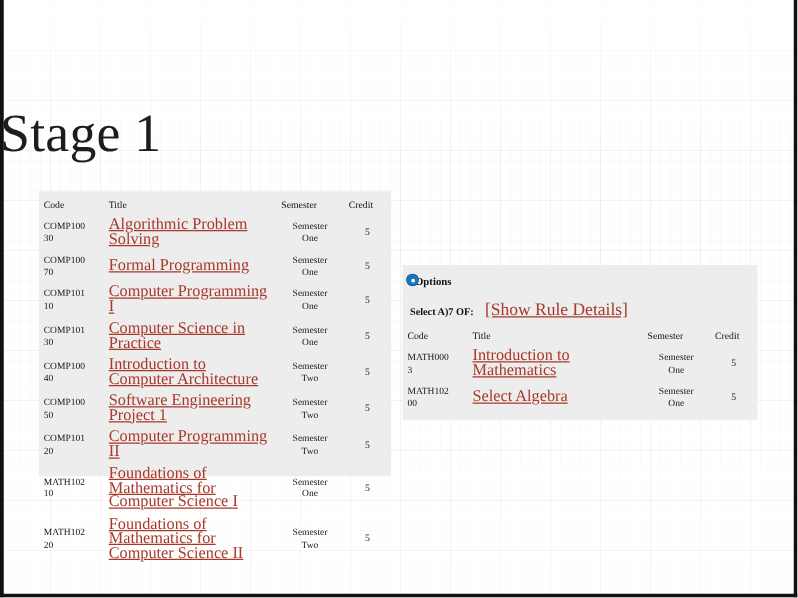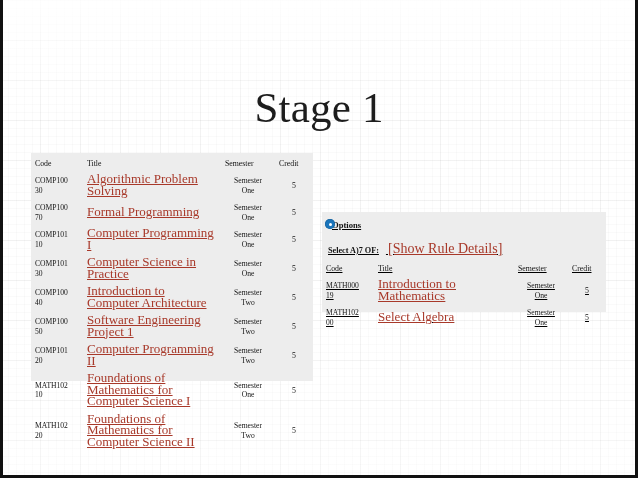--- a/index.html
+++ b/index.html
@@ -56,21 +56,20 @@
     height: 3px;
     background: #111111;
   }
 
   
   #page-title {
     position: absolute;
     left: 0;
     right: 0;
     top: 53px;
-    text-align: center;
     font-family: "Liberation Serif", serif;
     font-size: 43px;
     line-height: 52px;
     font-weight: 400;
     color: #1d1d1d;
     letter-spacing: 0.2px;
   }
 
   
   .panel {
@@ -142,23 +141,22 @@
     width: 282px;
     height: 228px;
     padding: 2px 0 4px 0;
   }
 
   
   #options-panel {
     left: 322px;
     top: 212px;
     width: 284px;
-    height: 100px;
+    height: 124px;
     padding: 8px 0 4px 0;
-    text-decoration: underline;
   }
   #options-heading {
     position: relative;
     font-family: "Liberation Serif", serif;
     font-weight: 700;
     font-size: 8.6px;
     color: #111111;
     margin: 0 0 0 6px;
     padding-left: 4px;
   }
@@ -315,21 +313,21 @@
           <tr>
             <th class="col-code">Code</th>
             <th class="col-title">Title</th>
             <th class="col-sem">Semester</th>
             <th class="col-cred">Credit</th>
           </tr>
         </thead>
         <tbody id="options-tbody">
             <tr>
               <td class="col-code code-cell">MATH000
-19</td>
+3</td>
               <td class="col-title"><span class="clink">Introduction to Mathematics</span></td>
               <td class="col-sem sem-cell">Semester
 One</td>
               <td class="col-cred cred-cell">5</td>
             </tr>
             <tr>
               <td class="col-code code-cell">MATH102
 00</td>
               <td class="col-title"><span class="clink">Select Algebra</span></td>
               <td class="col-sem sem-cell">Semester

